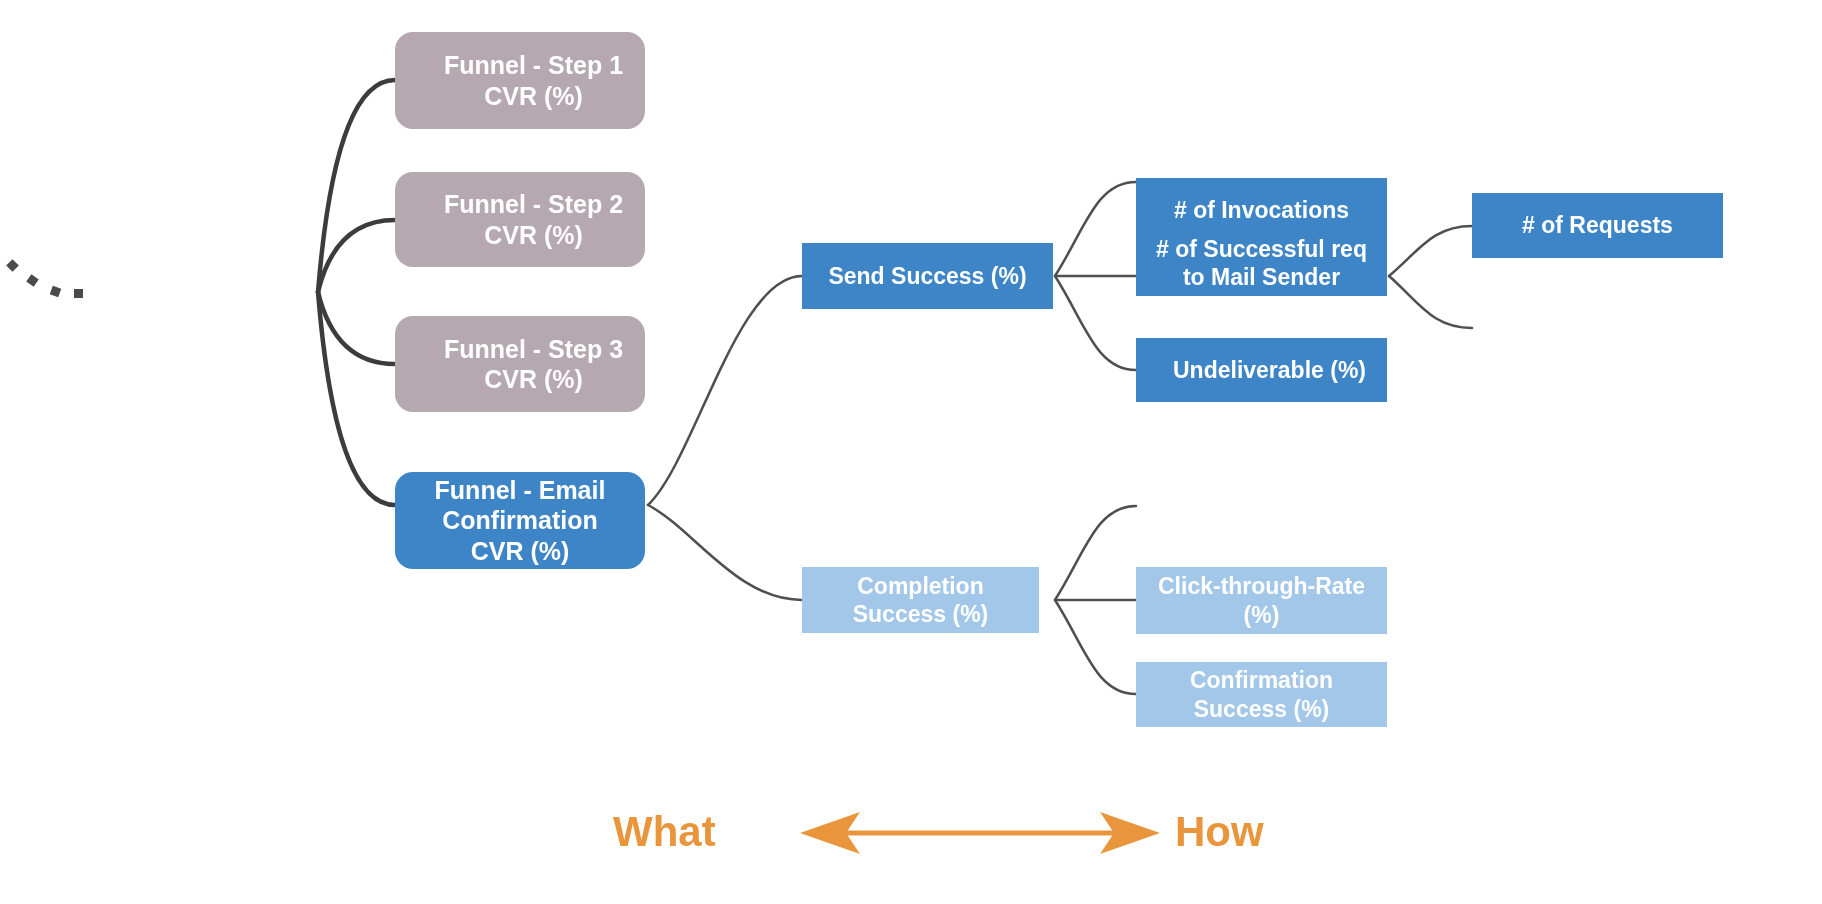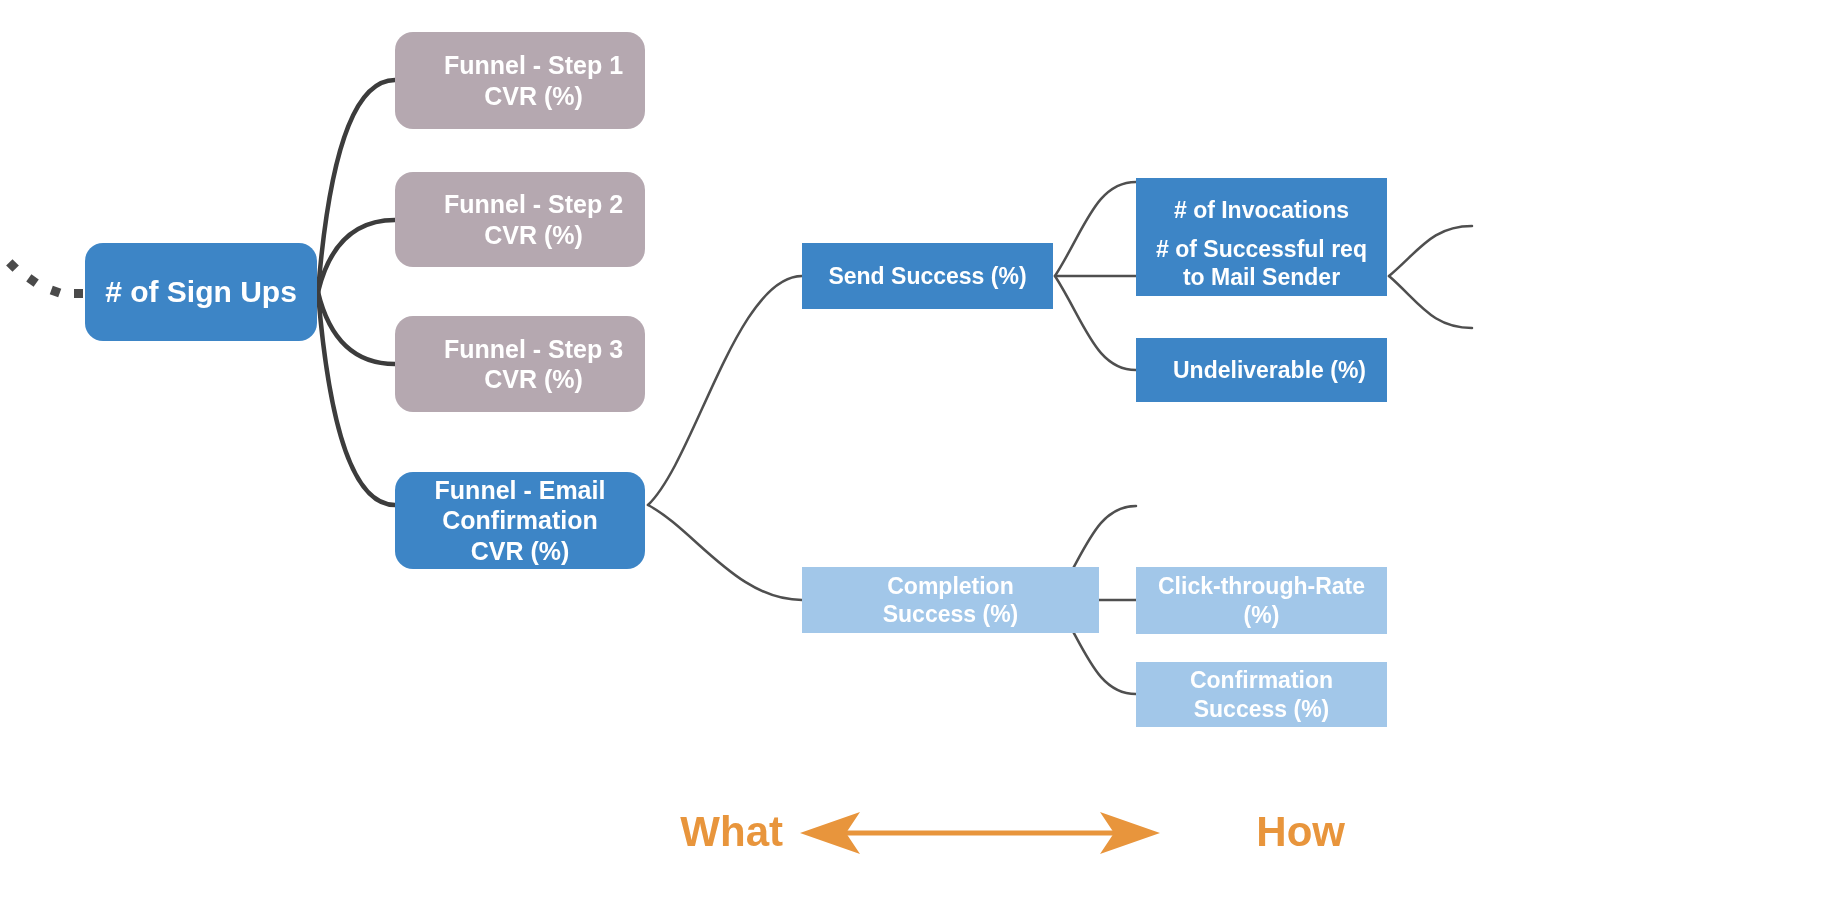--- a/index.html
+++ b/index.html
@@ -43,21 +43,21 @@
   .lightblue{background:var(--lightblue);}
   .mauve{background:var(--mauve);padding-left:27px;}
   .fs-root{font-size:30px;}
   .fs-l1{font-size:25px;}
   .fs-sm{font-size:23px;}
   .axis-label{
     position:absolute;
     color:var(--orange);
     font-weight:700;
     font-size:42px;
-    text-align:right;
+    text-align:left;
     width:170px;
     z-index:2;
   }
 </style>
 </head>
 <body>
 
 <div id="canvas">
 
   <svg id="connector-layer" viewBox="0 0 1822 904" xmlns="http://www.w3.org/2000/svg">
@@ -89,41 +89,41 @@
       <path d="M 1055 600 C 1085 647 1096 694 1136 694"></path>
     </g>
 
     <g fill="#e8953c" stroke="none">
       <rect x="842" y="830.5" width="276" height="5"></rect>
       <polygon points="800,833 860,812 846,833 860,854"></polygon>
       <polygon points="1160,833 1100,812 1114,833 1100,854"></polygon>
     </g>
   </svg>
 
-  <div class="node blue rounded fs-root" style="left:85px;top:243px;width:232px;height:98px;"># of Sign Ups</div>
 
   <div class="node mauve rounded fs-l1" style="left:395px;top:32px;width:250px;height:97px;">Funnel - Step 1
 CVR (%)</div>
   <div class="node mauve rounded fs-l1" style="left:395px;top:172px;width:250px;height:95px;">Funnel - Step 2
 CVR (%)</div>
   <div class="node mauve rounded fs-l1" style="left:395px;top:316px;width:250px;height:96px;">Funnel - Step 3
 CVR (%)</div>
   <div class="node blue rounded fs-l1" style="left:395px;top:472px;width:250px;height:97px;">Funnel - Email
 Confirmation
 CVR (%)</div>
 
   <div class="node blue fs-sm" style="left:802px;top:243px;width:251px;height:66px;">Send Success (%)</div>
-  <div class="node lightblue fs-sm" style="left:802px;top:567px;width:297px;height:66px;">Completion
+  <div class="node lightblue fs-sm" style="left:802px;top:567px;width:237px;height:66px;">Completion
 Success (%)</div>
 
   <div class="node blue fs-sm" style="left:1136px;top:150px;width:251px;height:64px;margin-top:28px;"># of Invocations</div>
   <div class="node blue fs-sm" style="left:1136px;top:230px;width:251px;height:66px;"># of Successful req
 to Mail Sender</div>
   <div class="node blue fs-sm" style="left:1136px;top:338px;width:251px;height:64px;padding-left:16px;">Undeliverable (%)</div>
 
+  <div class="node blue fs-sm" style="left:1472px;top:193px;width:251px;height:65px;"># of Requests</div>
 
   <div class="node lightblue fs-sm" style="left:1136px;top:567px;width:251px;height:67px;">Click-through-Rate
 (%)</div>
   <div class="node lightblue fs-sm" style="left:1136px;top:662px;width:251px;height:65px;">Confirmation
 Success (%)</div>
 
   <div class="axis-label" style="left:613px;top:808px;">What</div>
   <div class="axis-label" style="left:1175px;top:808px;">How</div>
 
 </div>

